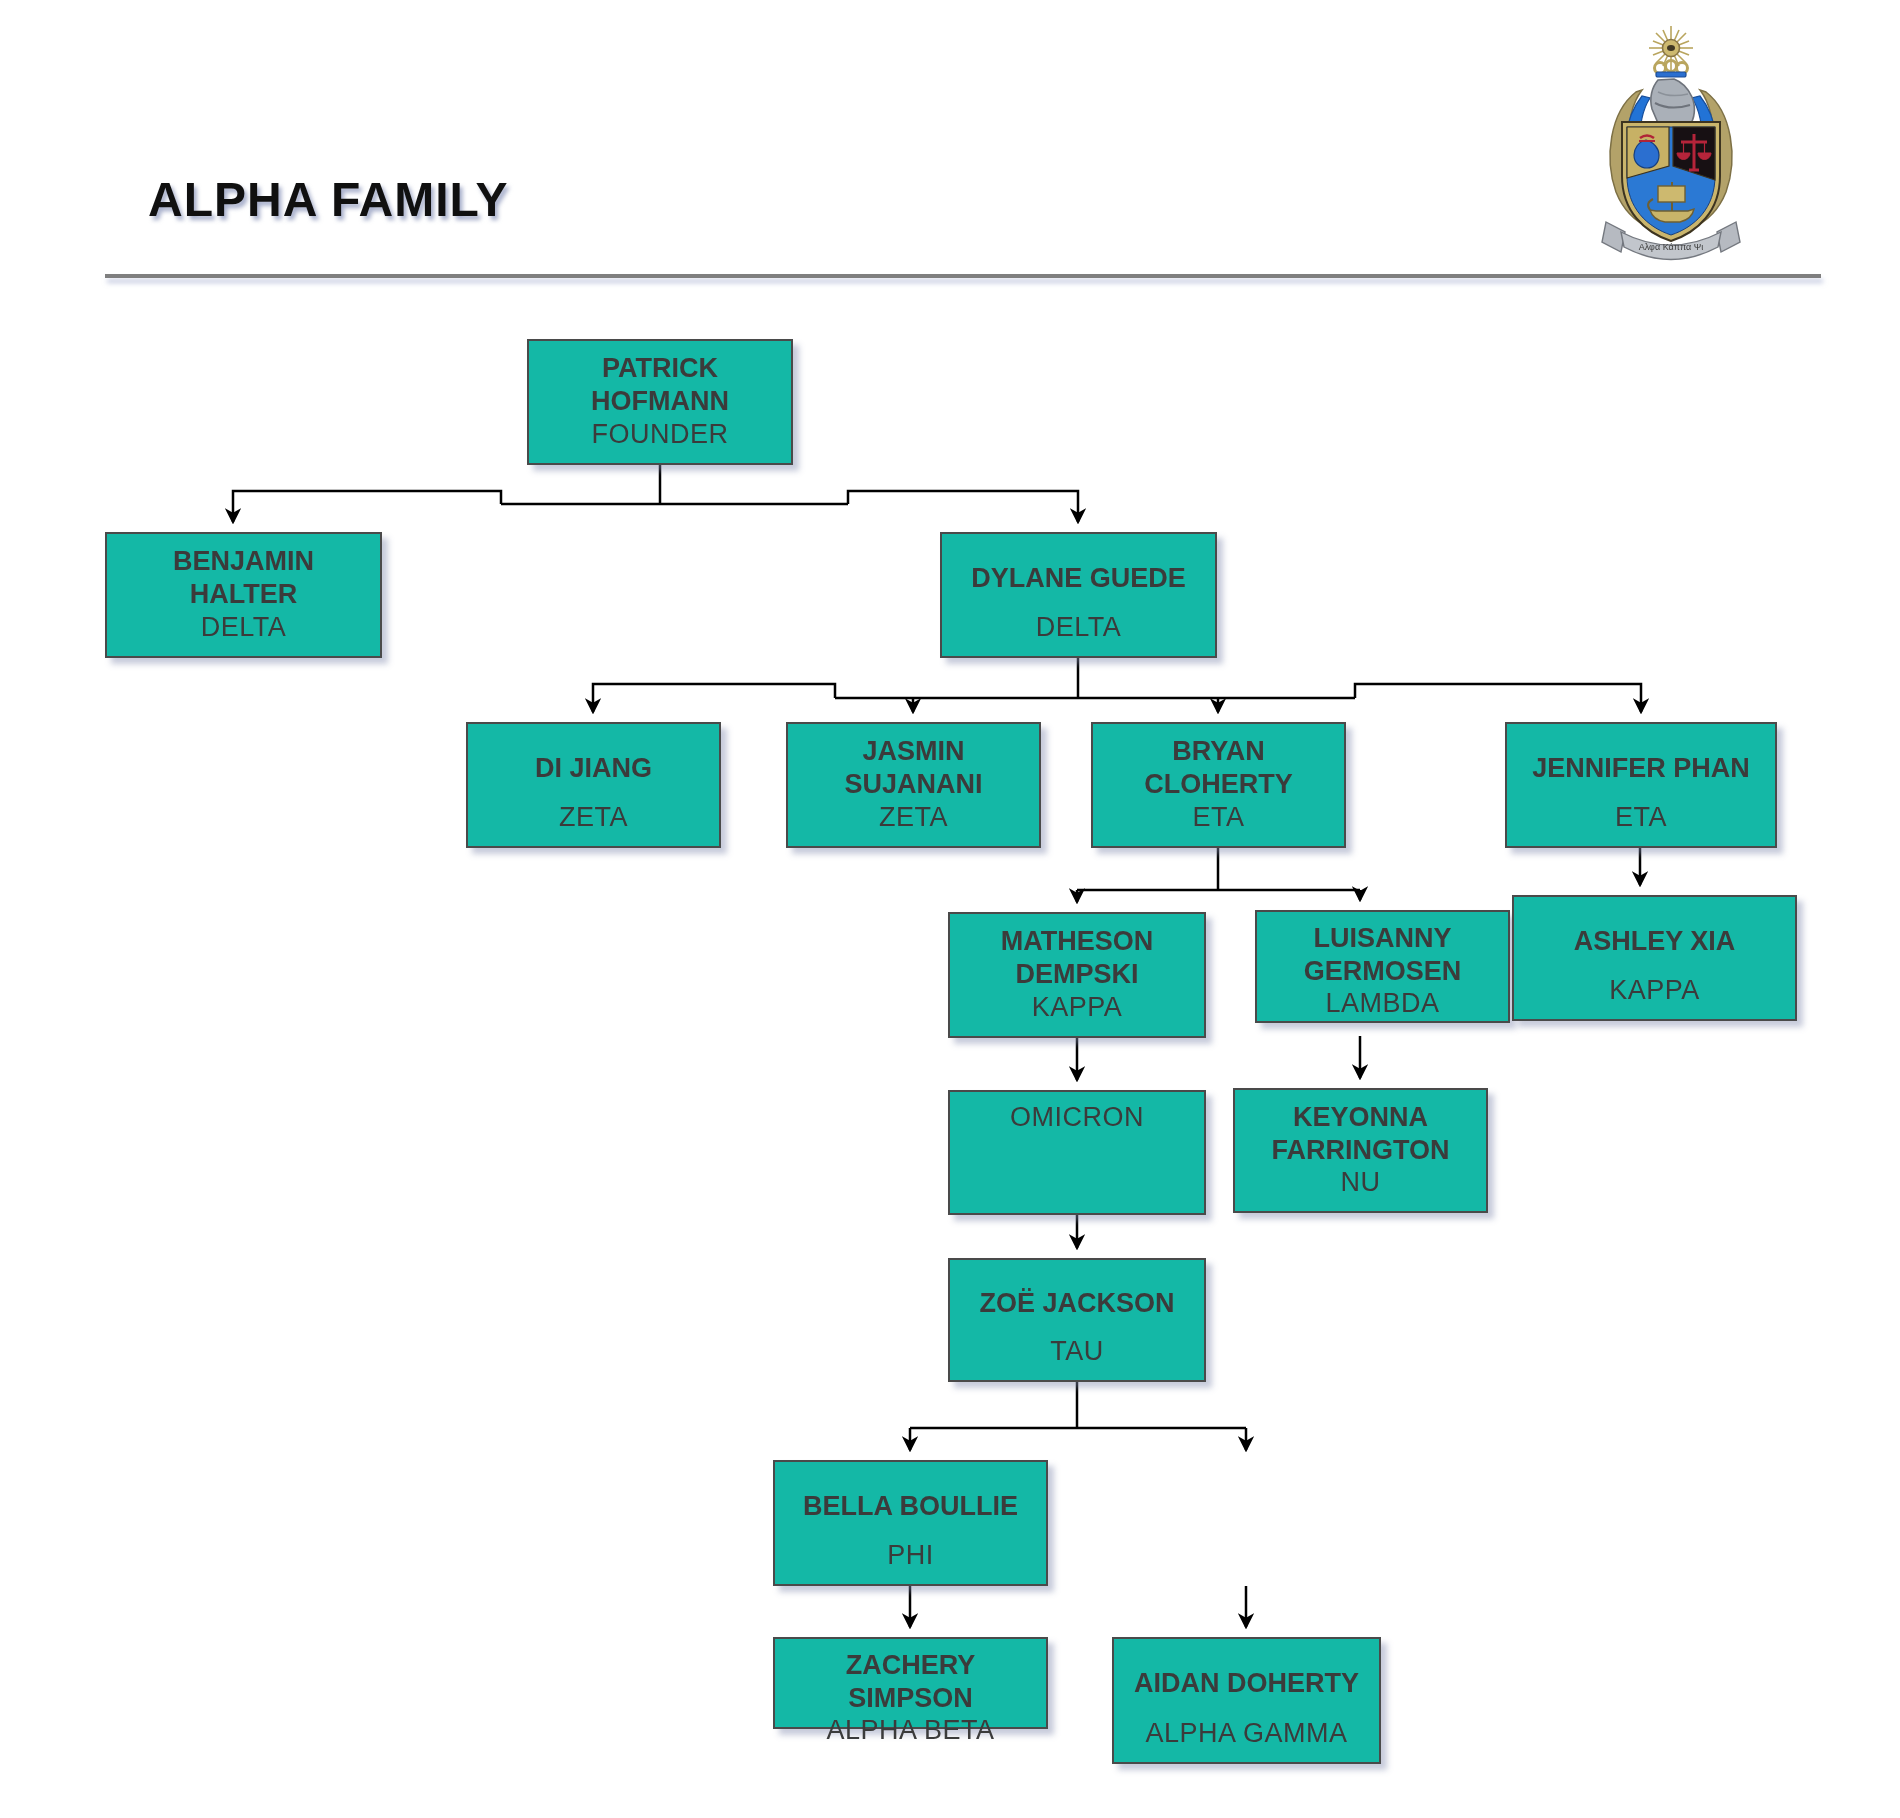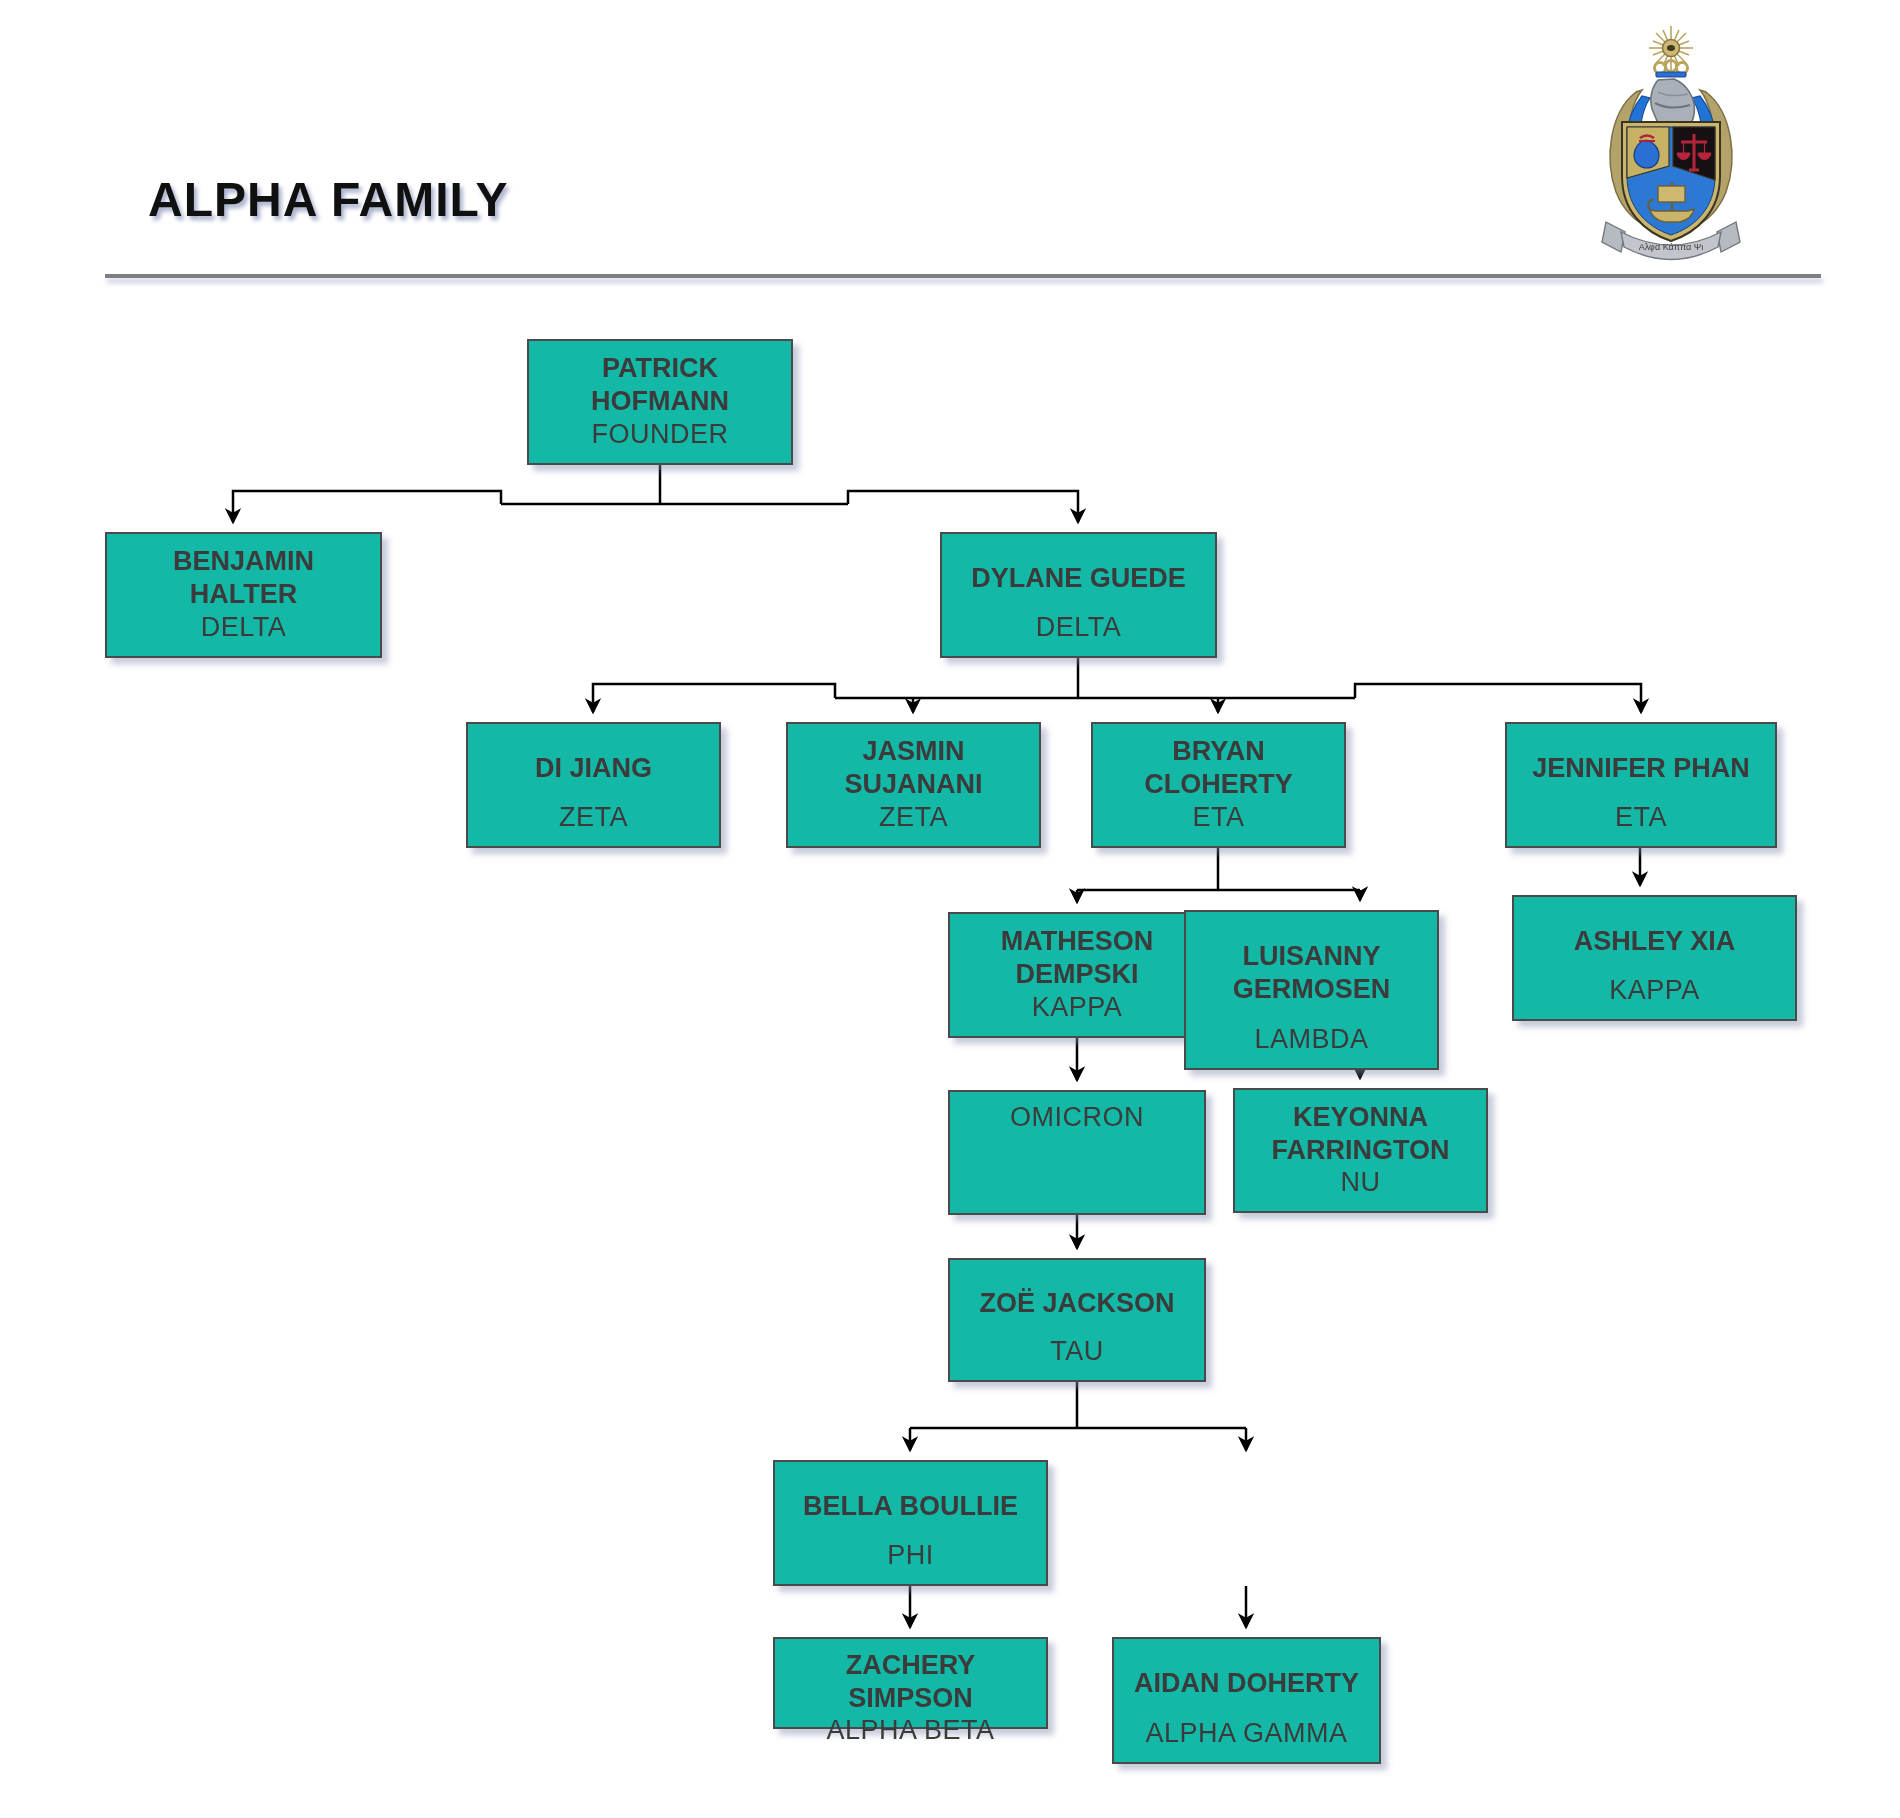--- a/index.html
+++ b/index.html
@@ -199,21 +199,21 @@
   </div>
   <div class="node" style="left:1505px;top:722px;width:272px;height:126px">
     <div class="node-name">JENNIFER PHAN</div>
     <div class="node-chapter">ETA</div>
   </div>
   <div class="node" style="left:948px;top:912px;width:258px;height:126px">
     <div class="node-name">MATHESON
 DEMPSKI</div>
     <div class="node-chapter">KAPPA</div>
   </div>
-  <div class="node" style="left:1184px;top:910px;width:255px;height:160px">
+  <div class="node" style="left:1255px;top:910px;width:255px;height:113px">
     <div class="node-name">LUISANNY
 GERMOSEN</div>
     <div class="node-chapter">LAMBDA</div>
   </div>
   <div class="node" style="left:1512px;top:895px;width:285px;height:126px">
     <div class="node-name">ASHLEY XIA</div>
     <div class="node-chapter">KAPPA</div>
   </div>
   <div class="node" style="left:948px;top:1090px;width:258px;height:125px">
     <div class="node-chapter">OMICRON</div>

